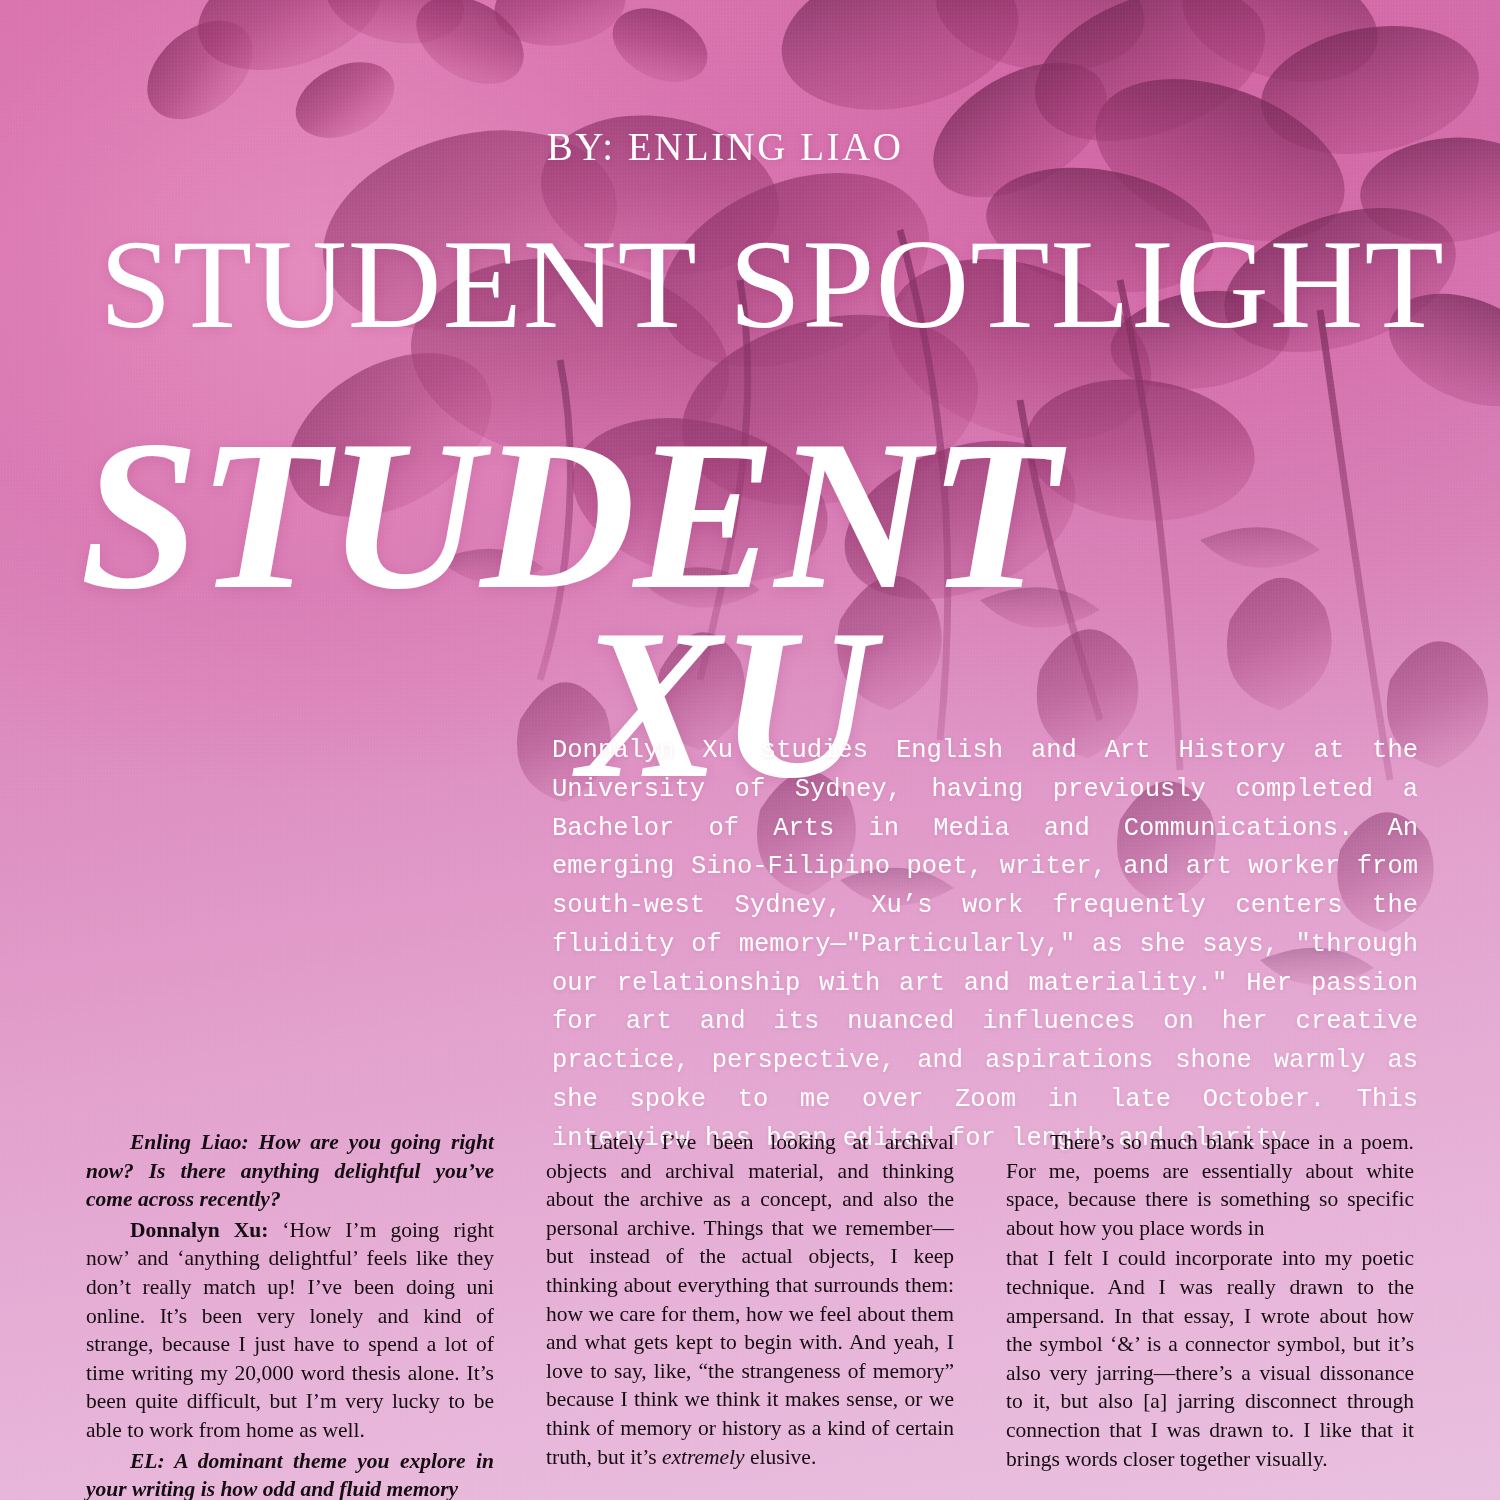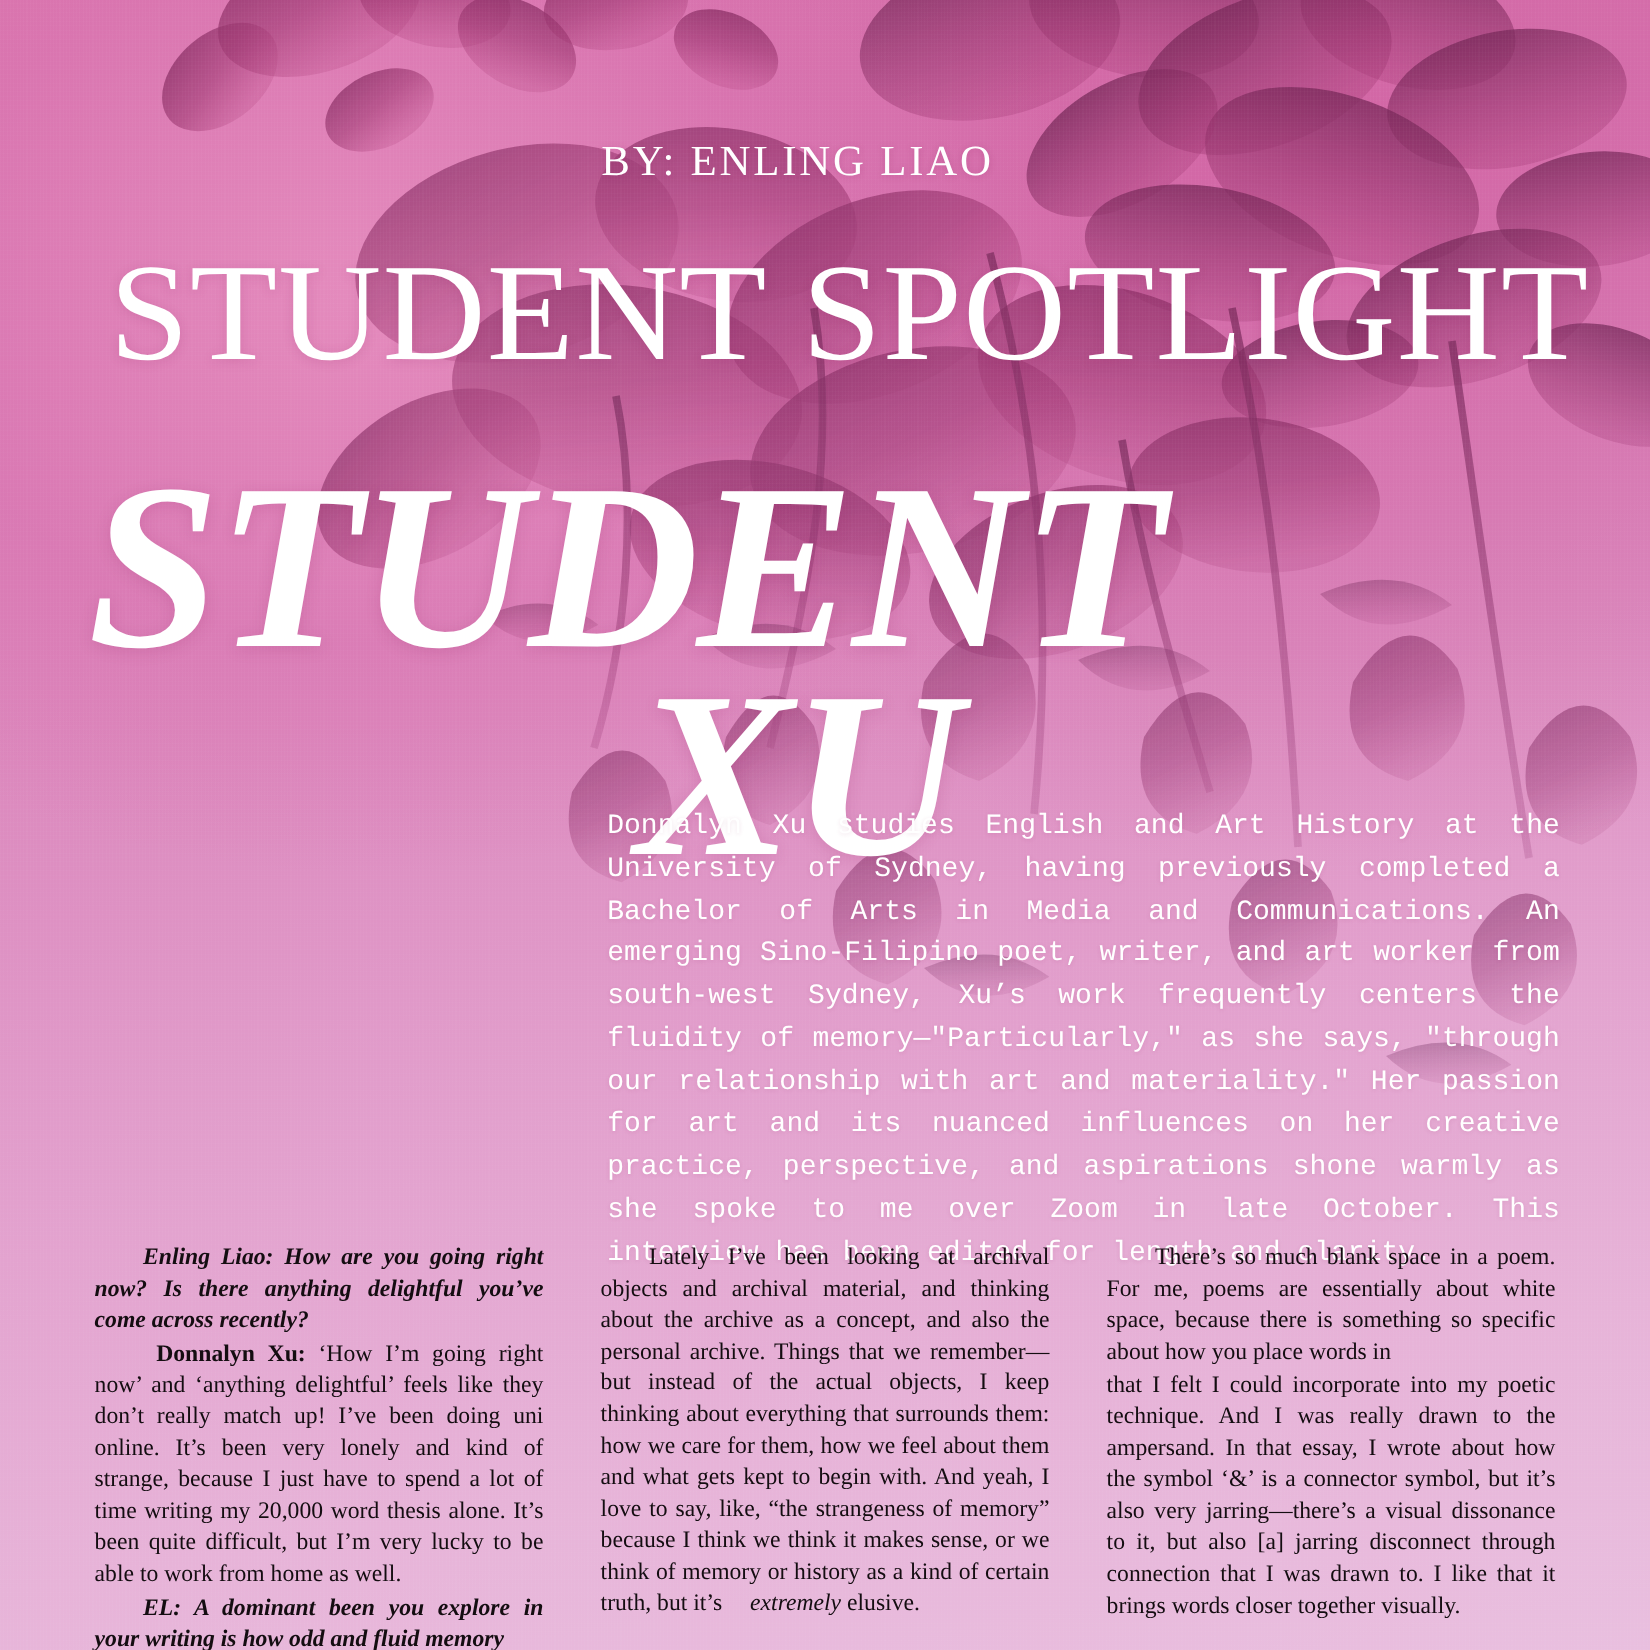--- a/index.html
+++ b/index.html
@@ -130,22 +130,22 @@
   }
   .col p {
     margin: 0 0 0 0;
     text-indent: 44px;
   }
   .col p + p { margin-top: 2px; }
   .q {
     font-weight: bold;
     font-style: italic;
   }
-  .spk { font-weight: bold; margin-left: 12px; }
-  .ital { font-style: italic; margin-left: 20px; }
+  .spk { font-weight: bold; }
+  .ital { font-style: italic; }
 </style>
 </head>
 <body>
 
 <div class="page">
 
   <svg class="floral" viewBox="0 0 1400 1120" preserveAspectRatio="none">
     <defs>
       <linearGradient id="pf" x1="0" y1="0" x2="0.4" y2="1">
         <stop offset="0%" stop-color="#7d2f6a" stop-opacity="0.85"></stop>
@@ -242,21 +242,21 @@
     <span class="ln2">XU</span>
   </div>
 
   <div class="intro">Donnalyn Xu studies English and Art History at the University of Sydney, having previously completed a Bachelor of Arts in Media and Communications. An emerging Sino-Filipino poet, writer, and art worker from south-west Sydney, Xu’s work frequently centers the fluidity of memory—"Particularly," as she says, "through our relationship with art and materiality." Her passion for art and its nuanced influences on her creative practice, perspective, and aspirations shone warmly as she spoke to me over Zoom in late October. This interview has been edited for length and clarity.</div>
 
   <div class="columns">
 
     <div class="col">
       <p><span class="q">Enling Liao:</span><span class="q"> How are you going right now? Is there anything delightful you’ve come across recently?</span></p>
       <p><span class="spk">Donnalyn Xu:</span><span> ‘How I’m going right now’ and ‘anything delightful’ feels like they don’t really match up! I’ve been doing uni online. It’s been very lonely and kind of strange, because I just have to spend a lot of time writing my 20,000 word thesis alone. It’s been quite difficult, but I’m very lucky to be able to work from home as well.</span></p>
-      <p><span class="q">EL:</span><span class="q"> A dominant been you explore in your writing is how odd and fluid memory</span></p>
+      <p><span class="q">EL:</span><span class="q"> A dominant theme you explore in your writing is how odd and fluid memory</span></p>
     </div>
 
     <div class="col">
       <p><span>Lately I’ve been looking at archival objects and archival material, and thinking about the archive as a concept, and also the personal archive. Things that we remember—but instead of the actual objects, I keep thinking about everything that surrounds them: how we care for them, how we feel about them and what gets kept to begin with. And yeah, I love to say, like, “the strangeness of memory” because I think we think it makes sense, or we think of memory or history as a kind of certain truth, but it’s </span><span class="ital">extremely</span><span> elusive.</span></p>
     </div>
 
     <div class="col">
       <p>There’s so much blank space in a poem. For me, poems are essentially about white space, because there is something so specific about how you place words in</p>
       <p style="text-indent:0">that I felt I could incorporate into my poetic technique. And I was really drawn to the ampersand. In that essay, I wrote about how the symbol ‘&amp;’ is a connector symbol, but it’s also very jarring—there’s a visual dissonance to it, but also [a] jarring disconnect through connection that I was drawn to. I like that it brings words closer together visually.</p>
     </div>

